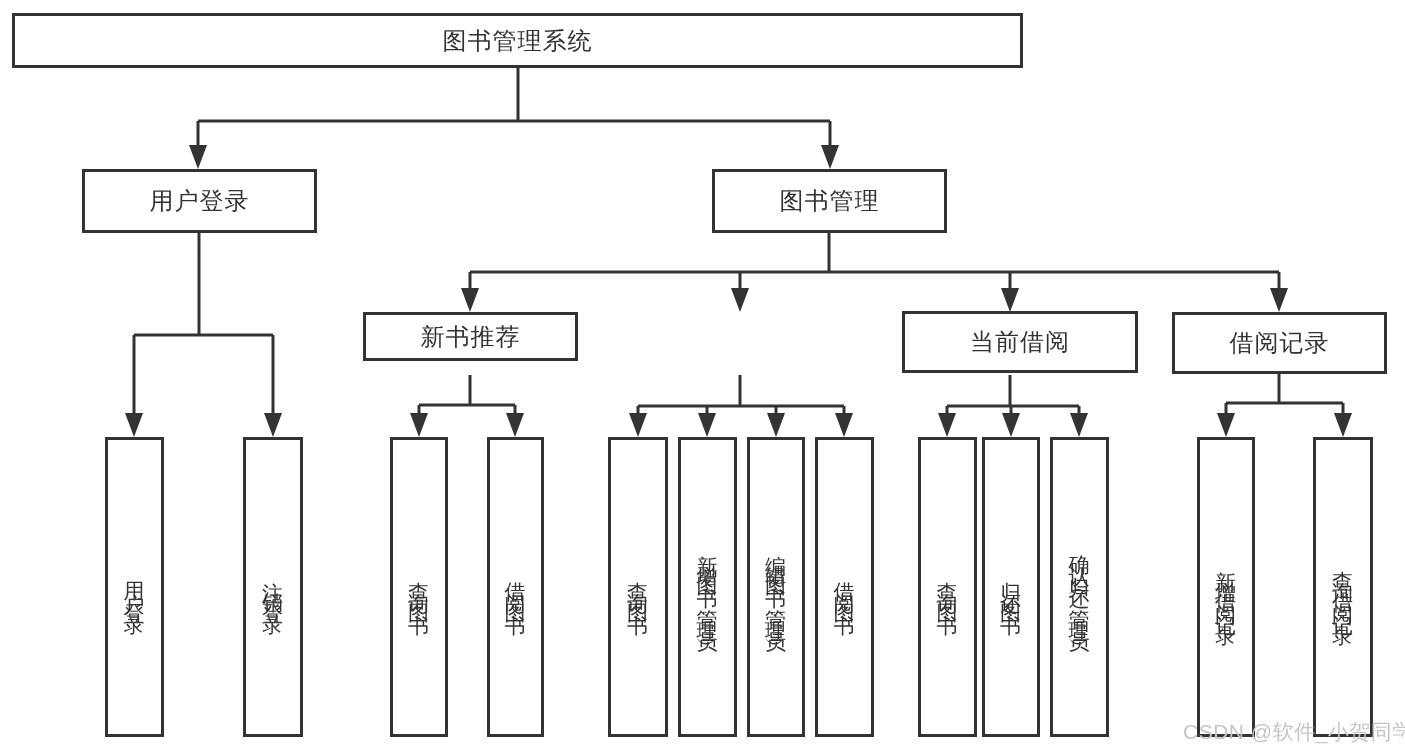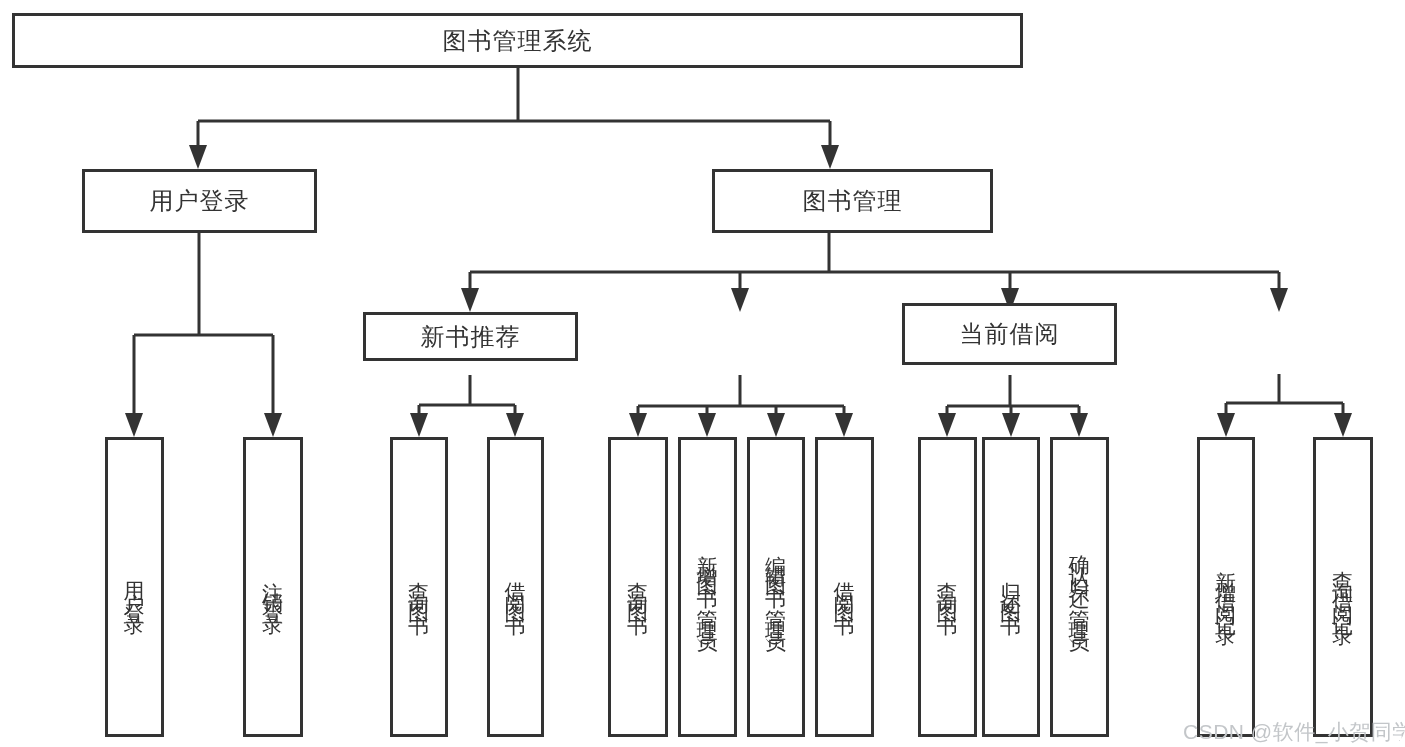--- a/index.html
+++ b/index.html
@@ -123,29 +123,32 @@
     <polygon points="1334,413 1352,413 1343,437"></polygon>
   </svg>
 
   <div class="hbox" style="left:12px;top:13px;width:1011px;height:55px">
     <span>图书管理系统</span>
   </div>
 
   <div class="hbox" style="left:82px;top:169px;width:235px;height:64px">
     <span>用户登录</span>
   </div>
-  <div class="hbox" style="left:712px;top:169px;width:281px;height:64px">
+  <div class="hbox" style="left:712px;top:169px;width:235px;height:64px">
     <span>图书管理</span>
   </div>
 
   <div class="hbox" style="left:363px;top:312px;width:215px;height:49px">
     <span>新书推荐</span>
   </div>
-  <div class="hbox" style="left:902px;top:303px;width:215px;height:62px">
+  <div class="hbox" style="left:902px;top:311px;width:236px;height:62px">
     <span>当前借阅</span>
+  </div>
+  <div class="hbox" style="left:1172px;top:312px;width:215px;height:62px">
+    <span>借阅记录</span>
   </div>
 
   <div class="vbox" style="left:105px;width:59px">
     <span class="vlabel">用户登录</span>
   </div>
   <div class="vbox" style="left:243px;width:60px">
     <span class="vlabel">注销登录</span>
   </div>
 
   <div class="vbox" style="left:390px;width:58px">

